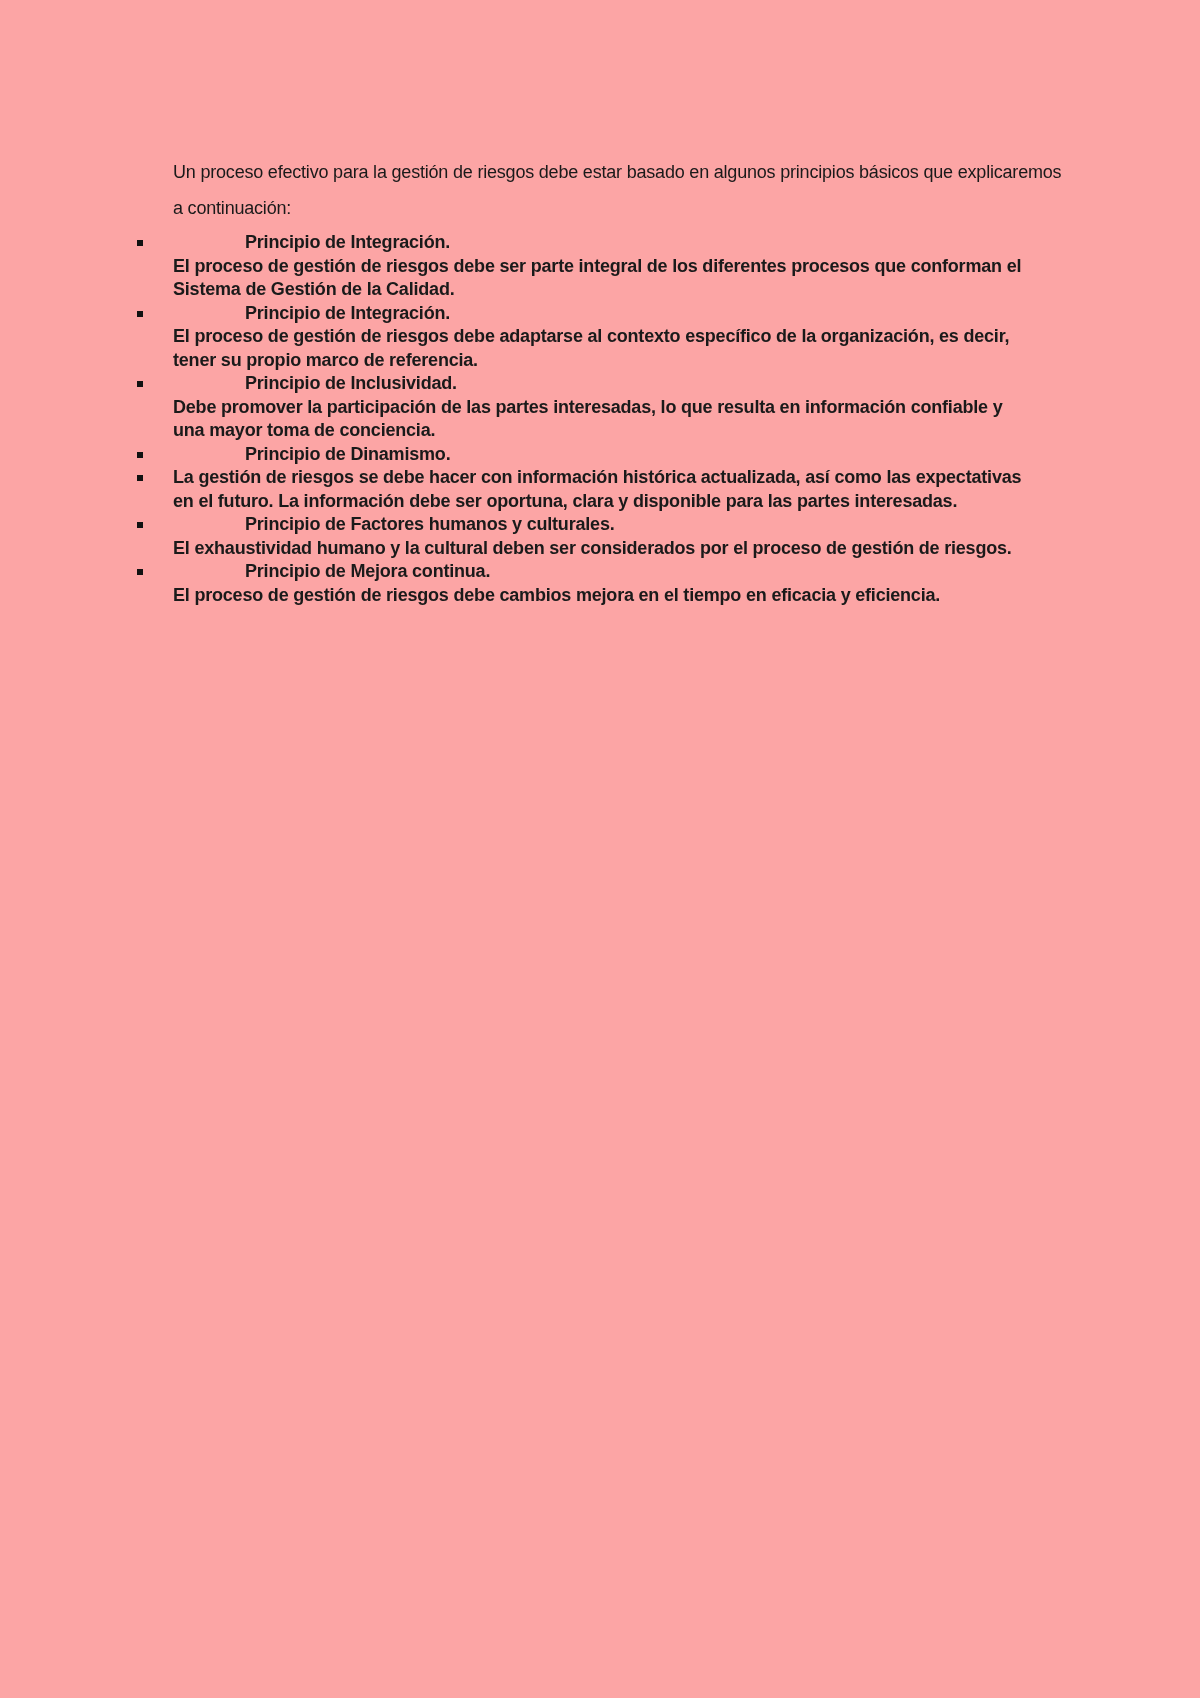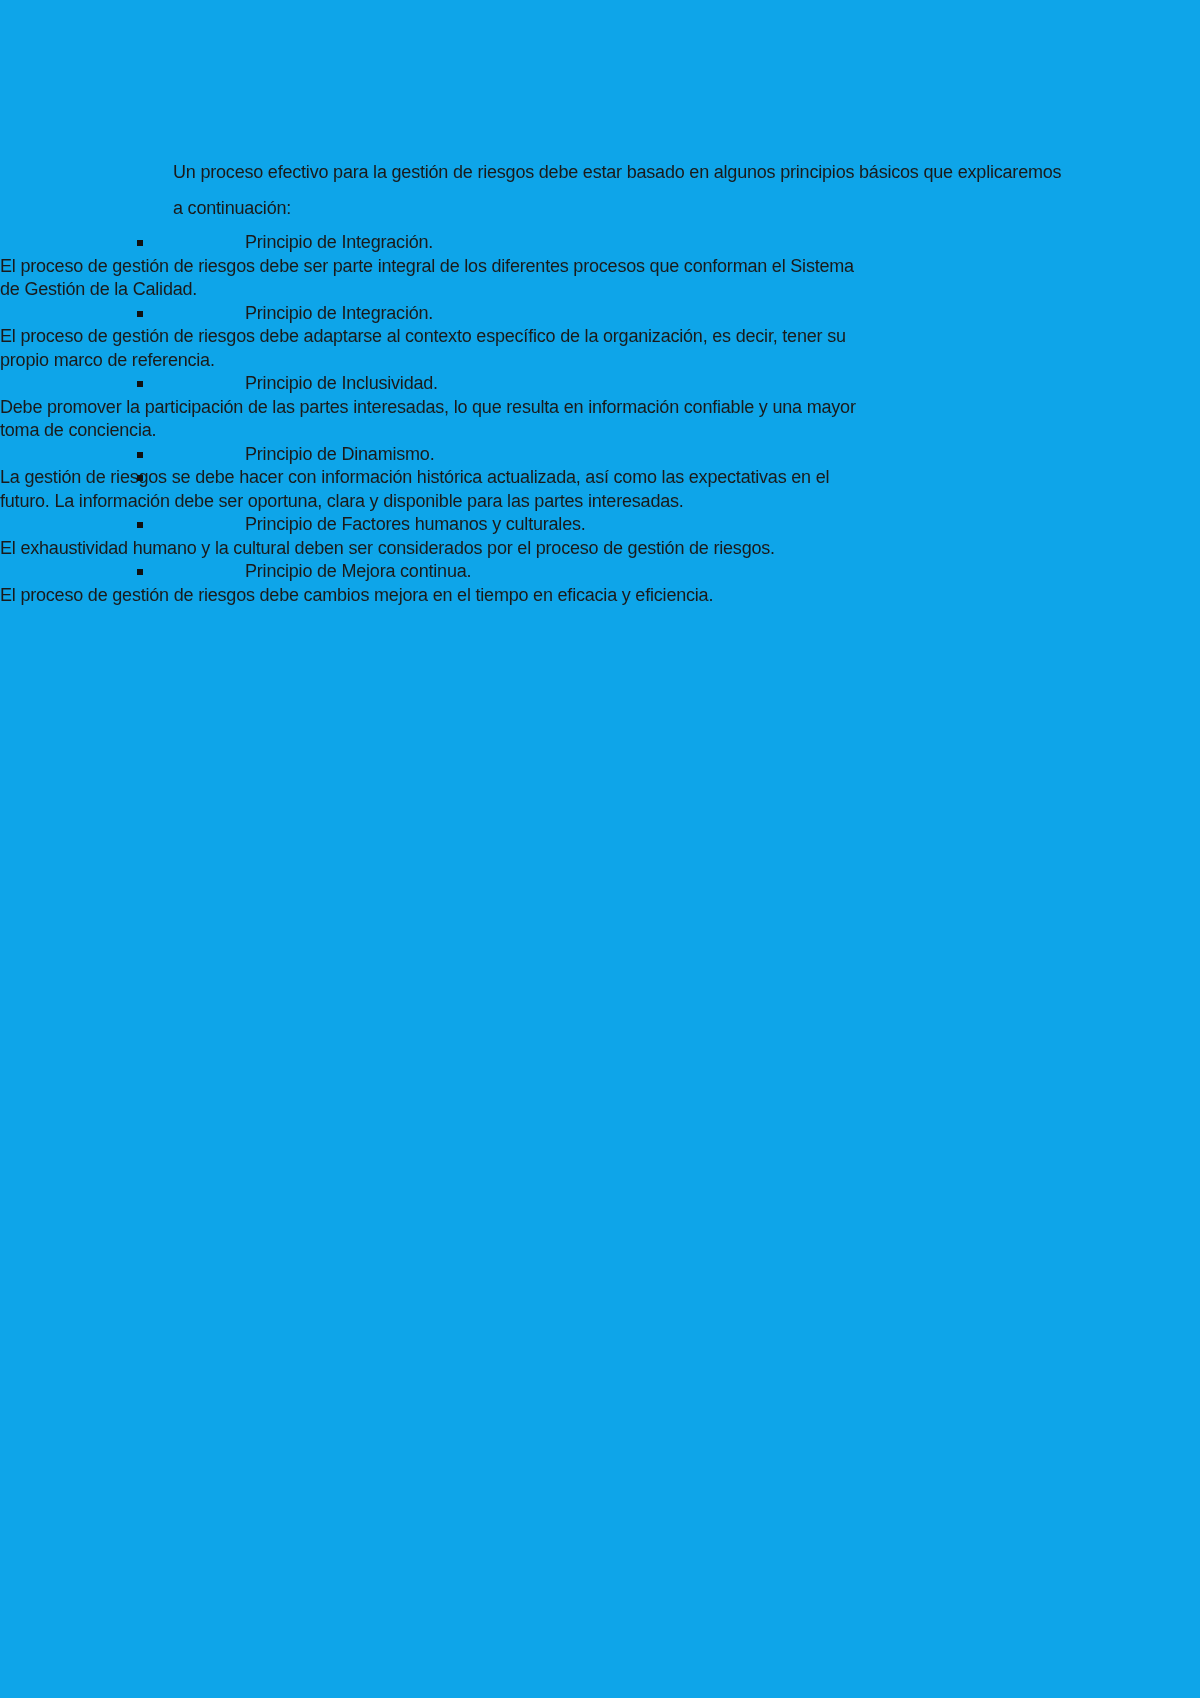--- a/index.html
+++ b/index.html
@@ -14,40 +14,41 @@
     overflow: hidden;
     font-family: "Liberation Sans", sans-serif;
     color: #1a1a1a;
   }
   .page {
     position: absolute;
     left: 0;
     top: 0;
     width: 1200px;
     height: 1698px;
-    background: #0ea5e9;
+    background: #fca5a5;
   }
   .intro {
     position: absolute;
     left: 173px;
     top: 154px;
     width: 900px;
     font-size: 18px;
     line-height: 36px;
     letter-spacing: -0.2px;
     margin: 0;
   }
   .principles {
     position: absolute;
     left: 0;
     top: 231px;
     width: 1100px;
     margin: 0;
     padding: 0;
     list-style: none;
+    font-weight: bold;
   }
   .principle {
     position: relative;
     font-size: 18px;
     line-height: 23.5px;
     letter-spacing: -0.2px;
   }
   .bullet {
     position: absolute;
     left: 137px;
@@ -56,20 +57,21 @@
     height: 6px;
     background: #111111;
   }
   .principle-title {
     display: block;
     padding-left: 245px;
     white-space: nowrap;
   }
   .principle-desc {
     display: block;
+    padding-left: 173px;
     width: 860px;
   }
 </style>
 </head>
 <body>
 
 <div class="page">
   <p class="intro">Un proceso efectivo para la gestión de riesgos debe estar basado en algunos principios básicos que explicaremos a continuación:</p>
 
   <ul class="principles">

